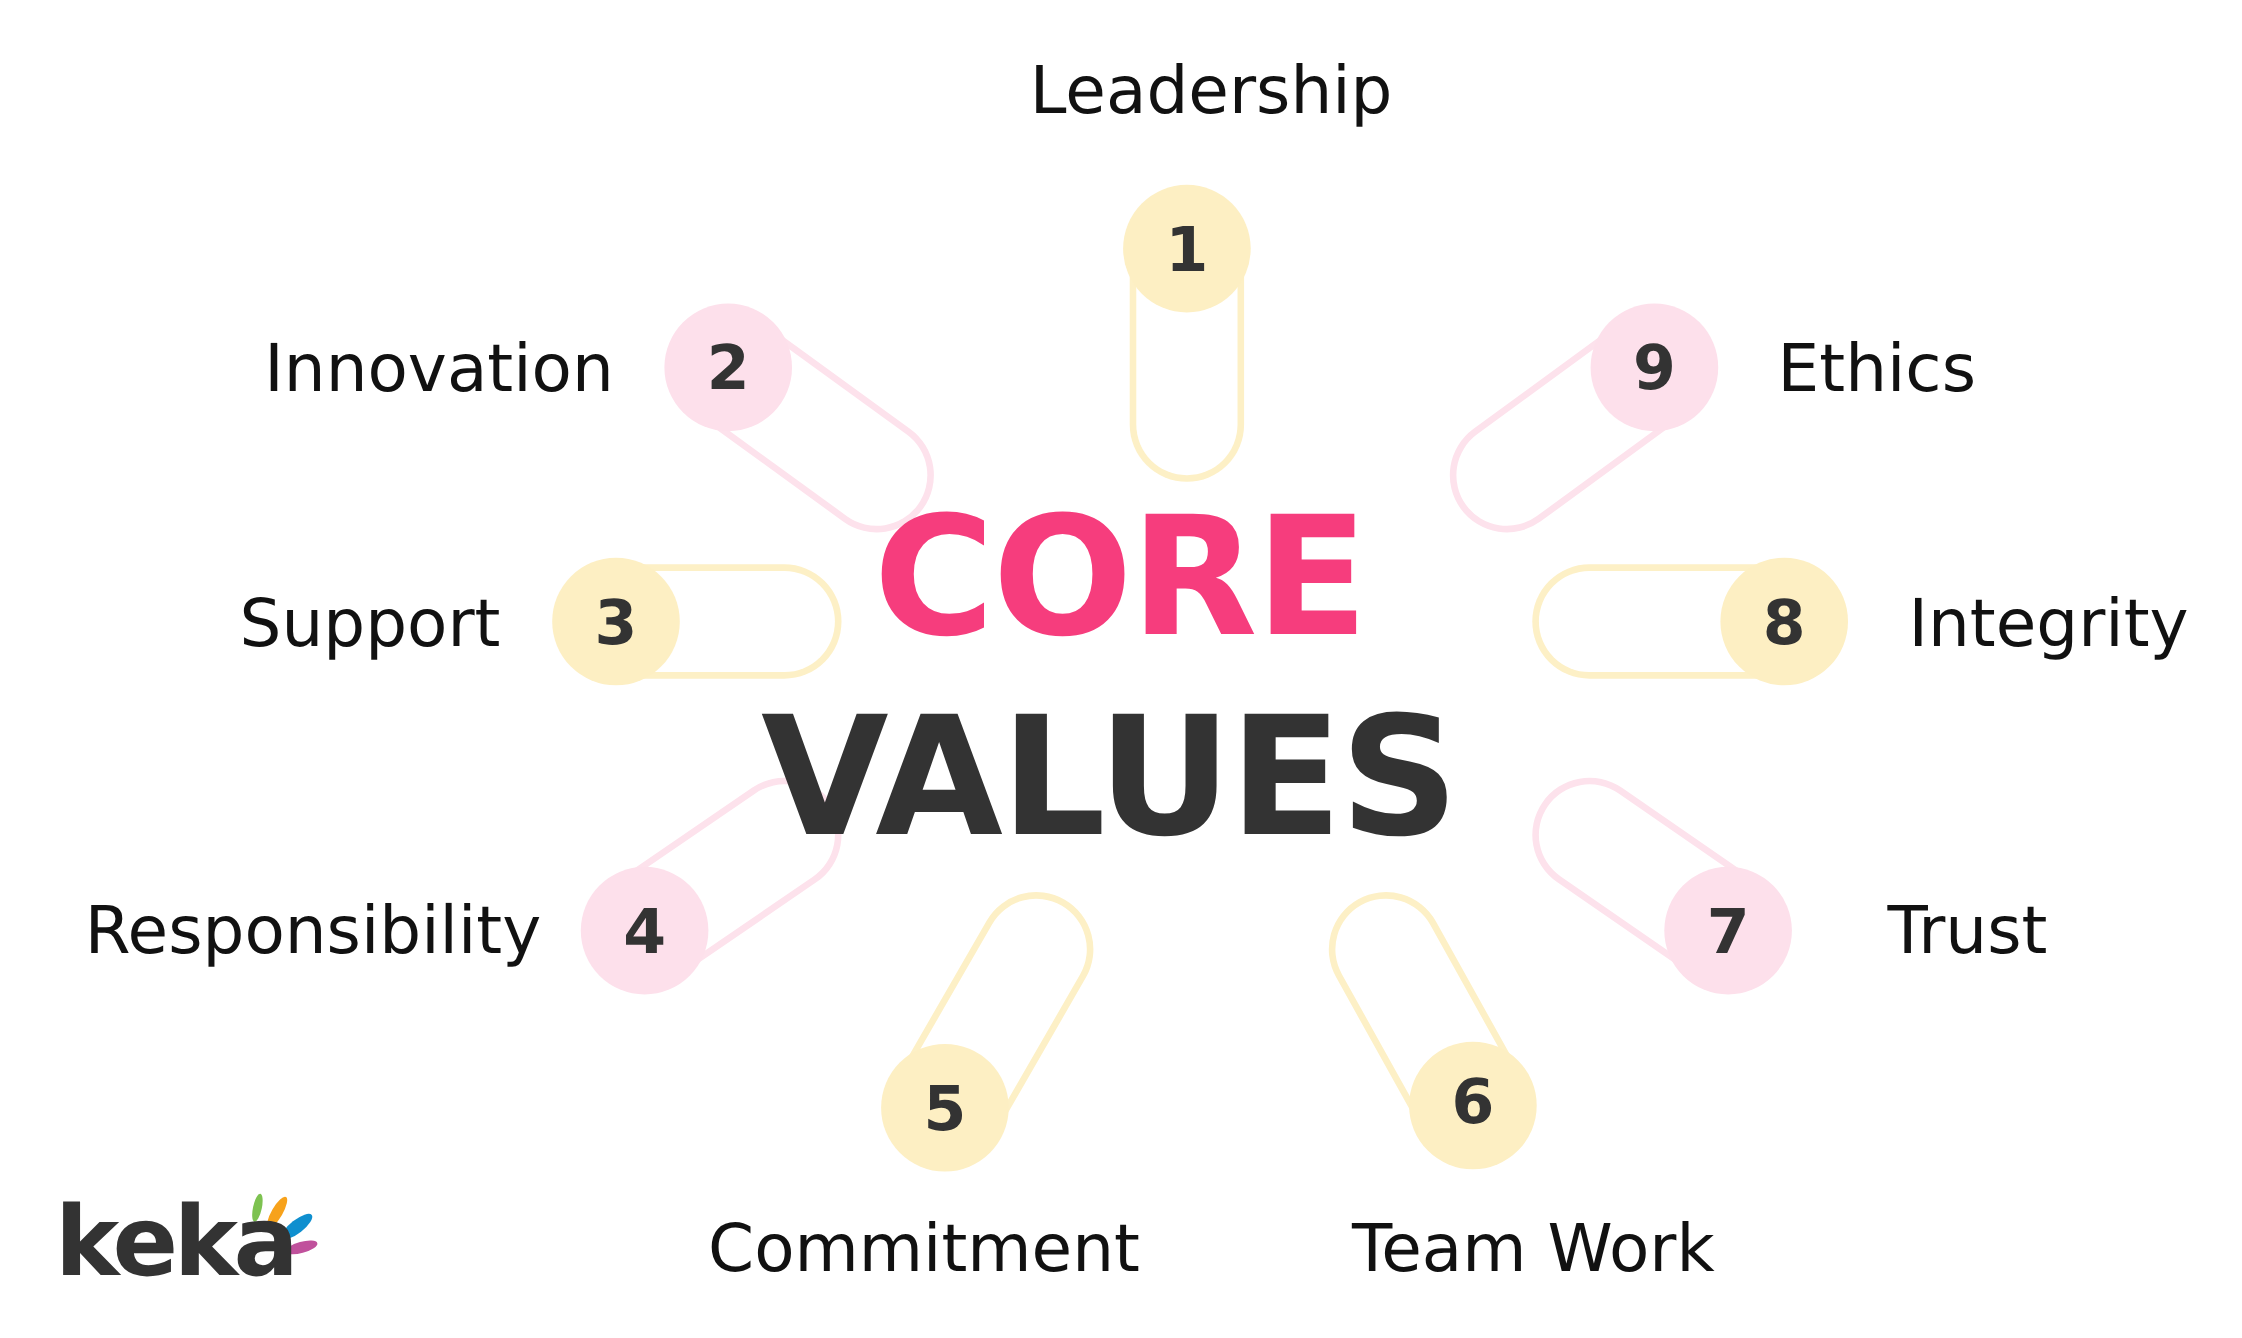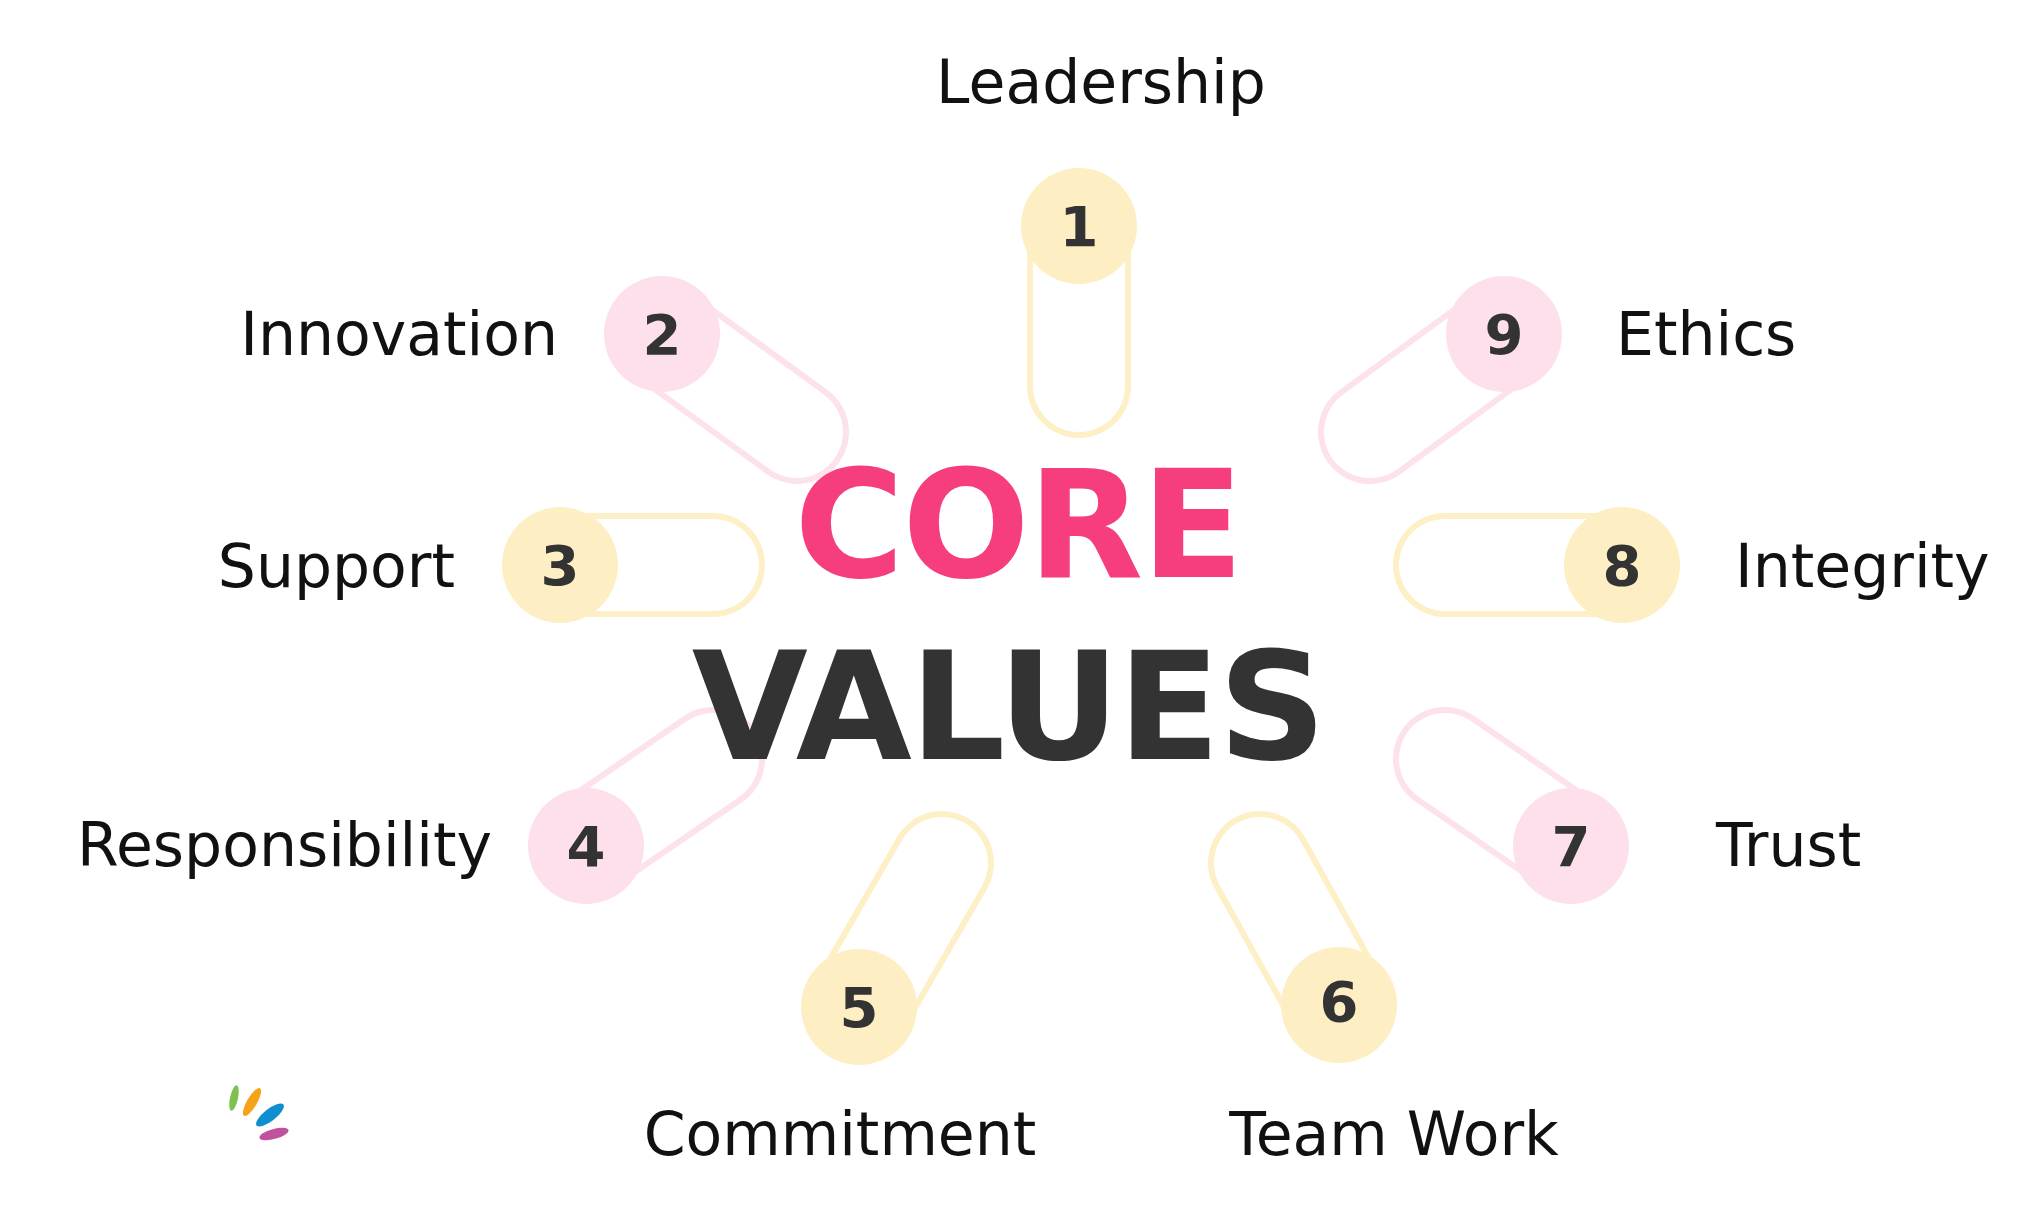--- a/index.html
+++ b/index.html
@@ -89,13 +89,14 @@
       <ellipse cx="234" cy="1098" rx="4" ry="13" transform="rotate(12 234 1098)" fill="#7dc250"></ellipse>
       <ellipse cx="252" cy="1102" rx="5" ry="16" transform="rotate(30 252 1102)" fill="#f7a21b"></ellipse>
       <ellipse cx="270" cy="1115" rx="6" ry="17" transform="rotate(52 270 1115)" fill="#0f8fcf"></ellipse>
       <ellipse cx="274" cy="1134" rx="5" ry="15" transform="rotate(75 274 1134)" fill="#c0519c"></ellipse>
     </g>
   </svg>
 
   <div class="title-core" style="left:-84px;">CORE</div>
   <div class="title-values" style="left:-94px;">VALUES</div>
 
+  <div class="logo">keka</div>
 </div>
 
 </body></html>

